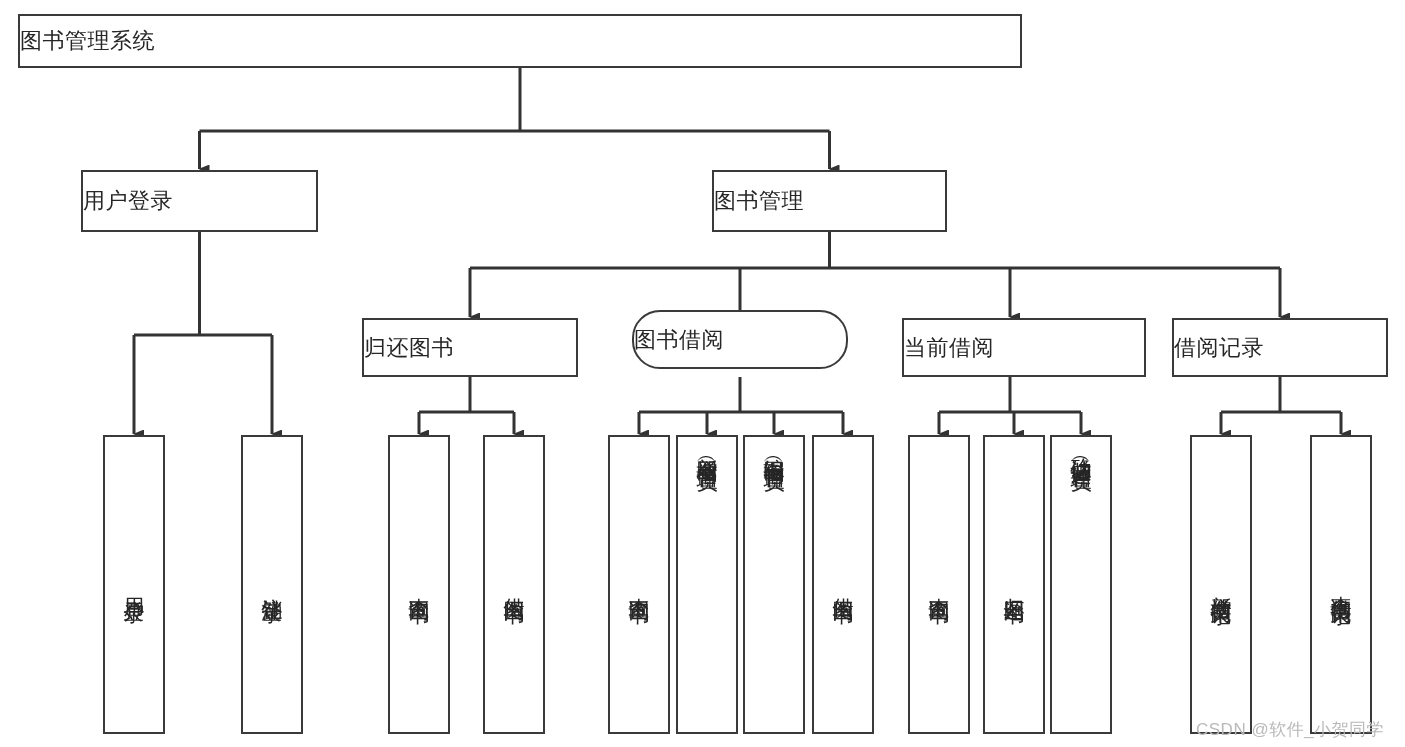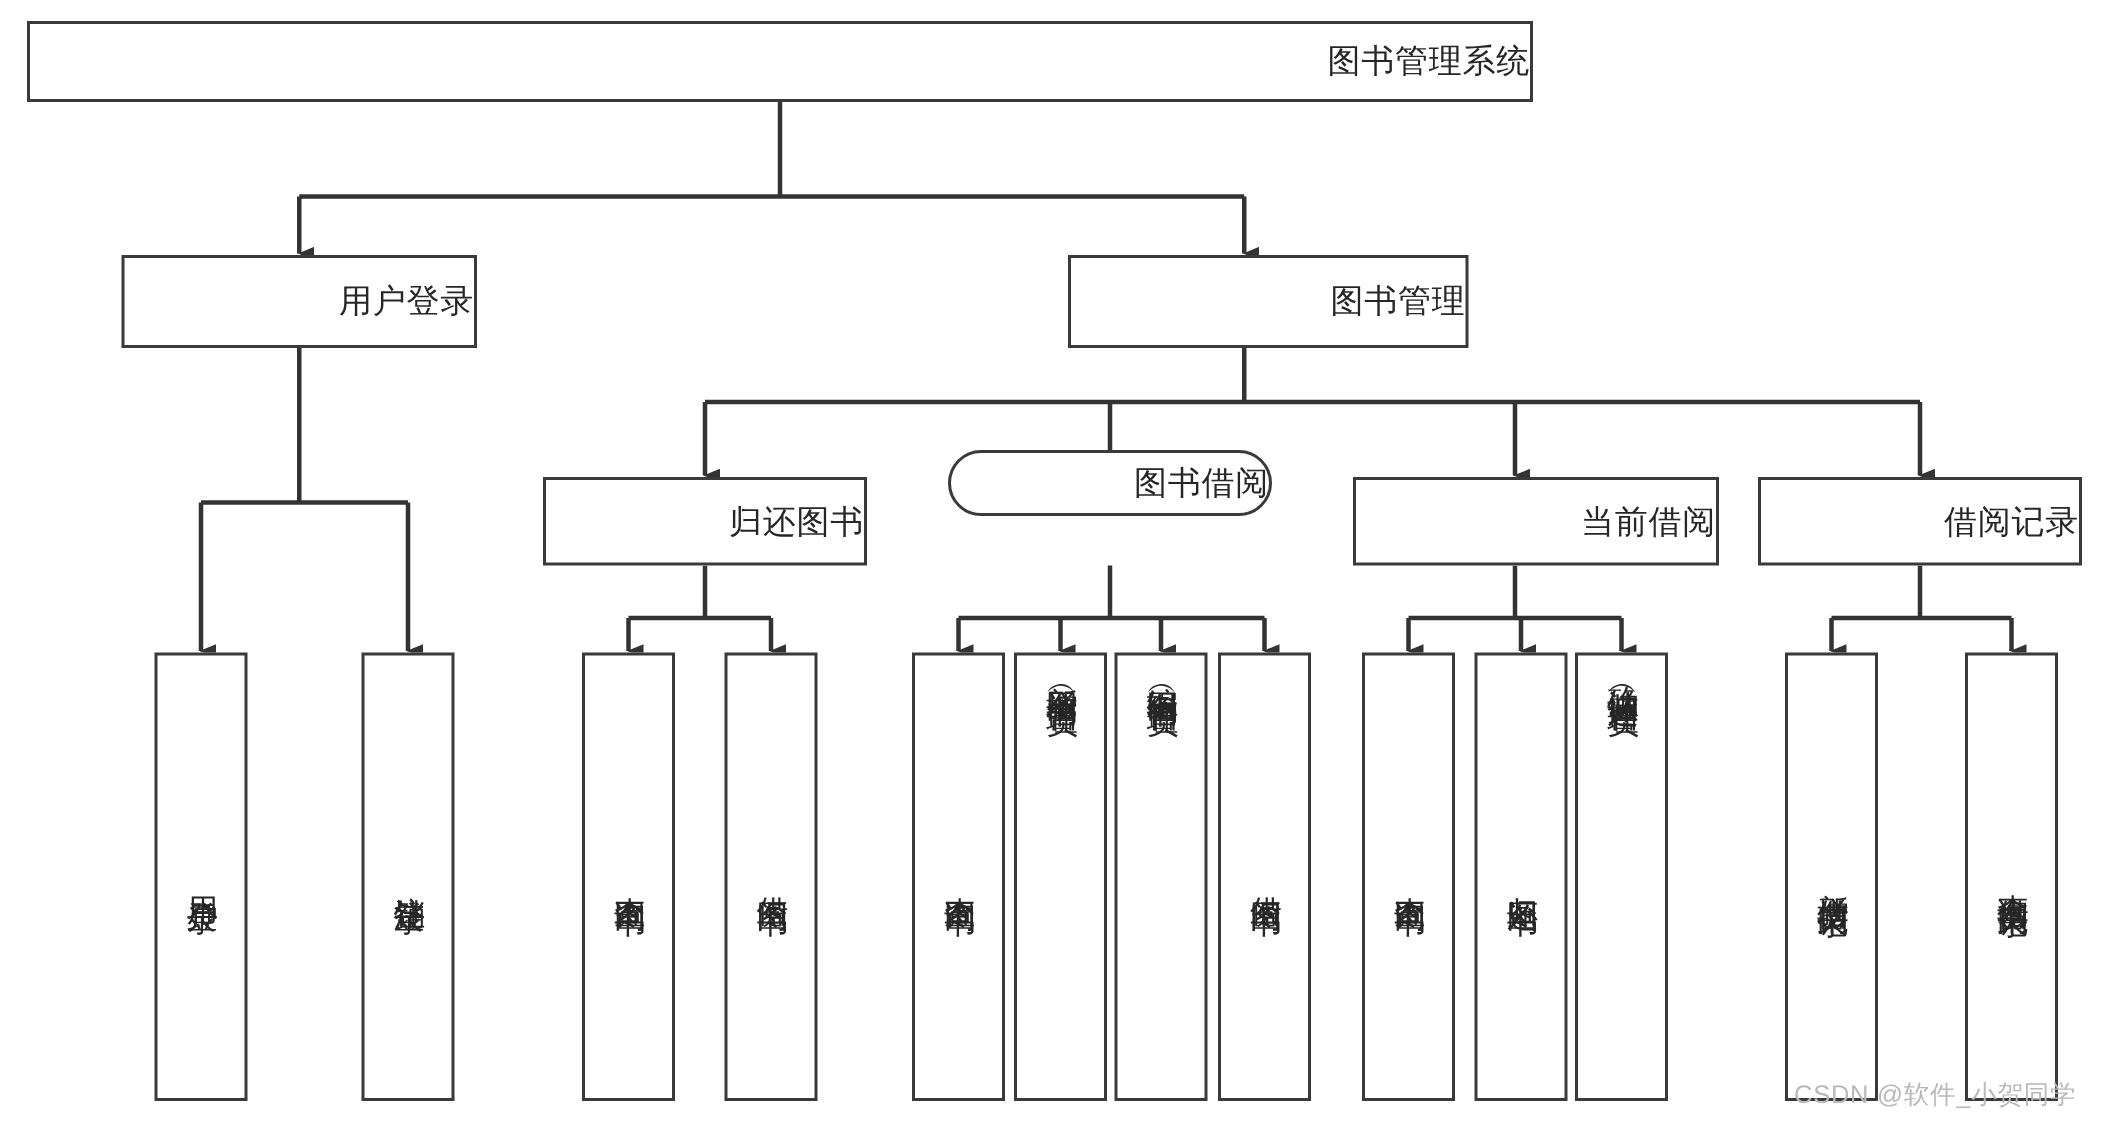--- a/index.html
+++ b/index.html
@@ -10,21 +10,21 @@
   }
   #diagram-root{position:relative;width:1405px;height:747px;}
   svg#wires{position:absolute;left:0;top:0;width:1405px;height:747px;}
   .node-box{
     position:absolute;
     box-sizing:border-box;
     background:#ffffff;
     border:2px solid #3a3a3a;
     display:flex;
     align-items:center;
-    justify-content:flex-end;
+    justify-content:flex-start;
     overflow:hidden;
   }
   .node-box.root{border-width:2px;}
   .node-label{
     font-size:22px;
     line-height:1.25;
     color:#262626;
     white-space:nowrap;
     letter-spacing:0.5px;
   }
@@ -99,27 +99,27 @@
         <line x1="1341" y1="412" x2="1341" y2="434" stroke="#333333" stroke-width="3" marker-end="url(#arrow)"></line>
       </g>
   </svg>
   <div id="nodes-layer">
       <div class="node-box root" style="left: 18px; top: 14px; width: 1004px; height: 54px;">
         <span class="node-label">图书管理系统</span>
       </div>
       <div class="node-box" style="left: 81px; top: 170px; width: 237px; height: 62px;">
         <span class="node-label">用户登录</span>
       </div>
-      <div class="node-box" style="left: 712px; top: 170px; width: 267px; height: 62px;">
+      <div class="node-box" style="left: 712px; top: 170px; width: 235px; height: 62px;">
         <span class="node-label">图书管理</span>
       </div>
       <div class="node-box" style="left: 362px; top: 318px; width: 216px; height: 59px;">
         <span class="node-label">归还图书</span>
       </div>
-      <div class="node-box" style="left: 632px; top: 300px; width: 216px; height: 44px; border-radius: 28px;">
+      <div class="node-box" style="left: 632px; top: 310px; width: 216px; height: 59px; border-radius: 28px;">
         <span class="node-label">图书借阅</span>
       </div>
       <div class="node-box" style="left: 902px; top: 318px; width: 244px; height: 59px;">
         <span class="node-label">当前借阅</span>
       </div>
       <div class="node-box" style="left: 1172px; top: 318px; width: 216px; height: 59px;">
         <span class="node-label">借阅记录</span>
       </div>
       <div class="node-box vertical centered" style="left: 103px; top: 435px; width: 62px; height: 299px;">
         <span class="node-label">用户登录</span>

